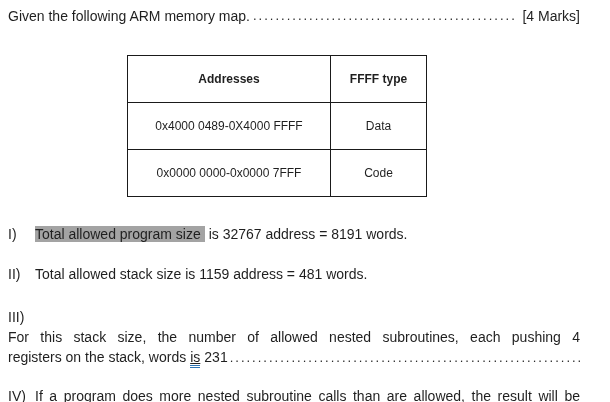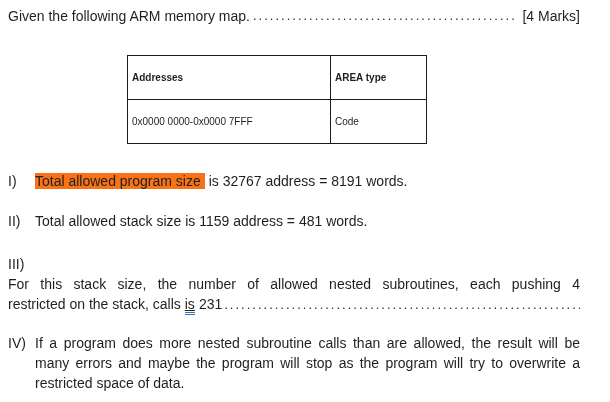--- a/index.html
+++ b/index.html
@@ -27,39 +27,39 @@
     margin:0 5px 0 3px;
     font-size:13px;
   }
 
   
   .tbl-wrap { margin:30px 0 0 119px; }
   table { border-collapse:collapse; table-layout:fixed; }
   th, td {
     border:1.5px solid #1a1a1a;
     height:30px;
-    text-align:left;
+    text-align:center;
     vertical-align:middle;
-    font-size:10px;
+    font-size:12px;
     padding:16px 4px;
   }
   th { font-weight:bold; }
   .col-addr { width:203px; }
   .col-area { width:96px; }
 
   
   .items { margin-top:27px; }
   .item { display:flex; }
   .item .num { width:27px; flex-shrink:0; line-height:20px; }
   .item .body { flex:1; line-height:20px; }
   .gap1 { margin-bottom:20px; }
   .gap2 { margin-bottom:23px; }
   .gap3 { margin-bottom:18px;flex-direction:column; }
 
-  .hl { background:#f97316; padding-right:4px; }
+  .hl { background:#a3a3a3; padding-right:4px; }
 
   .just { text-align:justify; text-align-last:justify; }
   .just-par { text-align:justify; }
 
   .line-flex { display:flex; align-items:baseline; white-space:nowrap; }
   .grammar {
     border-bottom:3px double #2e75b5;
     margin-left:4px;
     line-height:16px;
     text-decoration:underline;
@@ -76,21 +76,25 @@
     <span>Given the following ARM memory map.</span>
     <span class="dots">........................................................................................................................................................</span>
     <span>[4 Marks]</span>
   </div>
 
   <div class="tbl-wrap">
     <table>
       <tbody>
           <tr>
         <th class="col-addr">Addresses</th>
-        <th class="col-area">AREA type</th>
+        <th class="col-area">FFFF type</th>
+      </tr>
+      <tr>
+        <td>0x4000 0489-0X4000 FFFF</td>
+        <td>Data</td>
       </tr>
       <tr>
         <td>0x0000 0000-0x0000 7FFF</td>
         <td>Code</td>
       </tr>
     </tbody>
       </table>
   </div>
 
   <div class="items">
@@ -103,21 +107,21 @@
     <div class="item gap2">
       <span class="num">II)</span>
       <span class="body">Total allowed stack size is 1159 address = 481 words.</span>
     </div>
 
     <div class="item gap3">
       <span class="num">III)</span>
       <span class="body">
         <span class="just" style="display:block">For this stack size, the number of allowed nested subroutines, each pushing 4</span>
         <span class="line-flex">
-          <span>restricted on the stack, calls</span>
+          <span>registers on the stack, words</span>
           <span class="grammar">is</span>
           <span class="after-grammar">231</span>
           <span class="dots">................................................................................................................</span>
         </span>
       </span>
     </div>
 
     <div class="item">
       <span class="num">IV)</span>
       <span class="body just-par">If a program does more nested subroutine calls than are allowed, the result will be many errors and maybe the program will stop as the program will try to overwrite a restricted space of data.</span>

